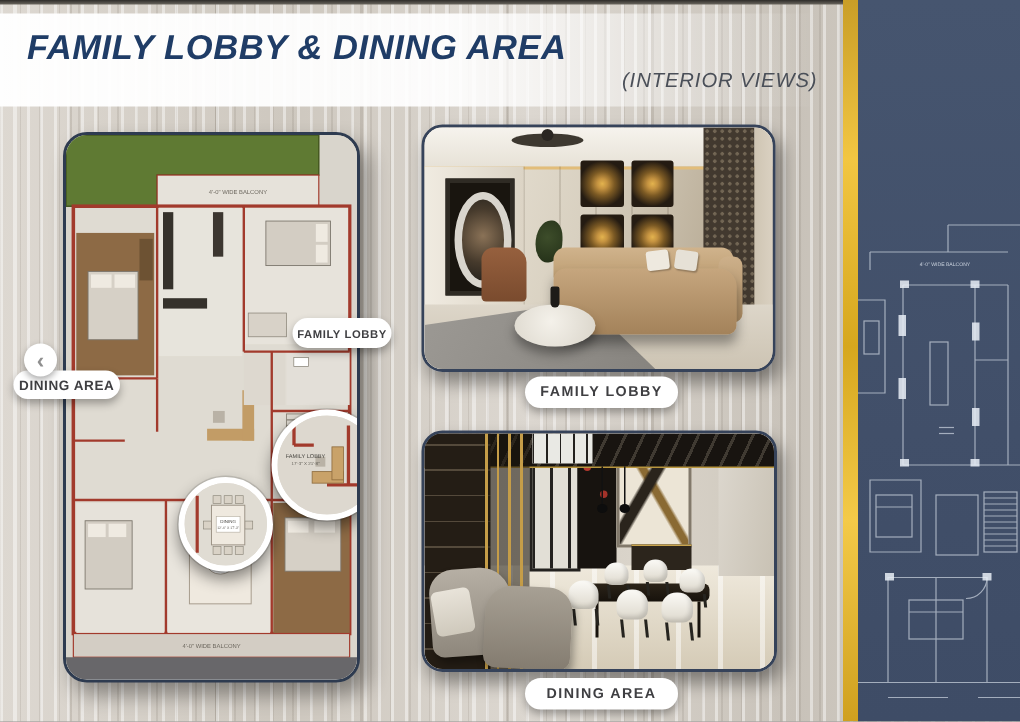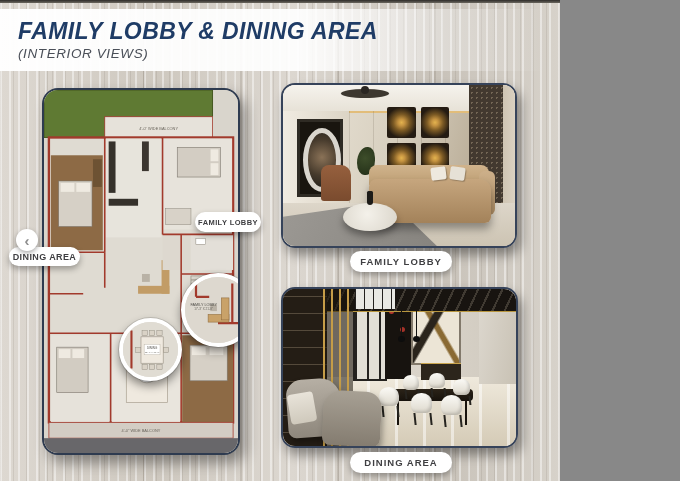--- a/index.html
+++ b/index.html
@@ -1,30 +1,30 @@
 <!DOCTYPE html>
 <html><head>
 <meta charset="utf-8">
 <style>
   html,body{margin:0;padding:0;background:#888;}
-  .slide{position:relative;width:560px;height:481px;overflow:hidden;
+  .slide{position:relative;width:680px;height:481px;overflow:hidden;
     font-family:"Liberation Sans",sans-serif;
     background-color:#d6d1c9;
     background-image:
       repeating-linear-gradient(90deg, rgba(255,255,255,.45) 0 2px, rgba(255,255,255,0) 2px 9px),
       repeating-linear-gradient(90deg, rgba(110,100,88,.14) 0 1px, rgba(0,0,0,0) 1px 13px),
       repeating-linear-gradient(90deg, rgba(0,0,0,0) 0 46px, rgba(120,110,96,.20) 46px 48px, rgba(0,0,0,0) 48px 97px),
       linear-gradient(90deg,#ddd8d1 0%,#cec8bf 28%,#dcd7d0 52%,#c8c2b9 78%,#d7d2ca 100%);}
   .top-edge{position:absolute;left:0;top:0;width:680px;height:3px;background:linear-gradient(#2e2c29,#6b675f);}
   
   .header-band{position:absolute;left:0;top:9px;width:545px;height:62px;
     background:linear-gradient(90deg, rgba(255,255,255,.97) 0%, rgba(255,255,255,.92) 55%, rgba(255,255,255,0) 100%);
     display:flex;flex-direction:column;justify-content:center;padding-left:18px;box-sizing:border-box;}
   .title{font-size:23px;font-weight:bold;font-style:italic;color:#1f3c66;letter-spacing:.4px;line-height:1.05;}
-  .subtitle{font-size:13.5px;font-style:italic;color:#4a4f58;letter-spacing:.6px;margin-top:2px;}
+  .subtitle{font-size:13.5px;font-style:italic;color:#4a4f58;letter-spacing:.6px;margin-top:2px;text-align:right;}
   
   .gold-stripe{position:absolute;left:562px;top:0;width:10px;height:481px;
     background:linear-gradient(180deg,#c99e27 0%,#f2c642 22%,#d6a71e 48%,#f4ca48 72%,#cfa01f 100%);}
   .navy-panel{position:absolute;left:572px;top:0;width:108px;height:481px;background:#43526c;
     background-image:linear-gradient(180deg,#46556f 0%,#414f69 60%,#3e4c66 100%);}
   .navy-panel svg{position:absolute;inset:0;}
   
   .plan-card{position:absolute;left:42px;top:88px;width:198px;height:367px;box-sizing:border-box;
     border:2px solid #2e3b50;border-radius:16px;overflow:hidden;background:#d9d5cc;
     box-shadow:6px 8px 14px rgba(0,0,0,.38);}

